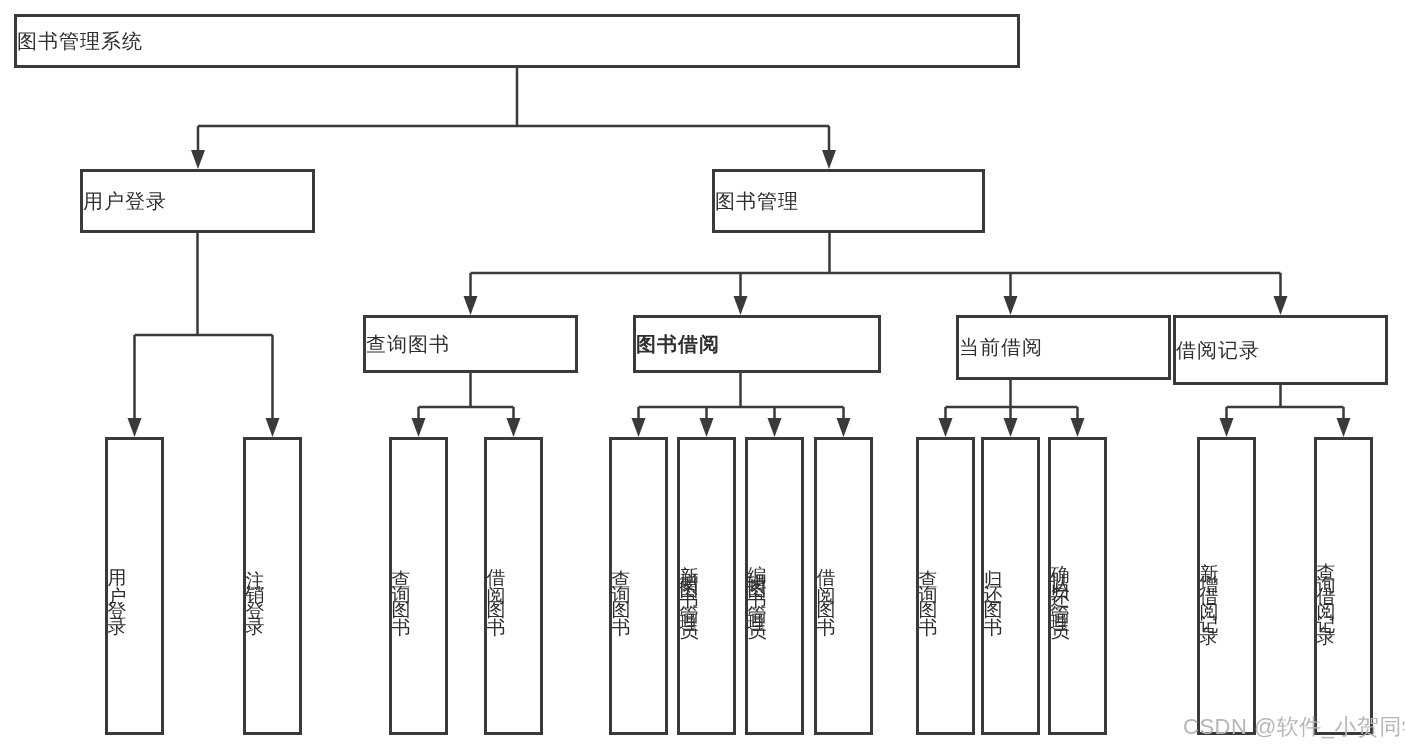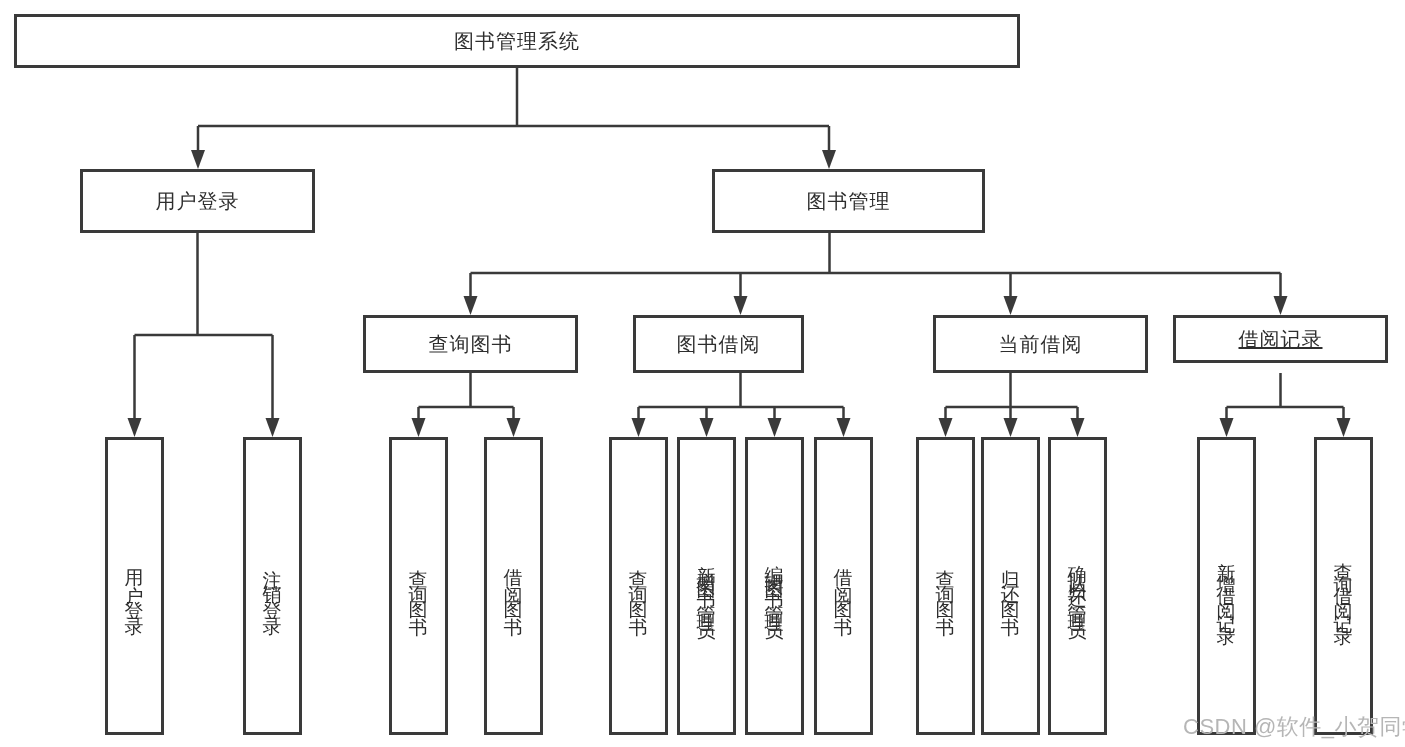--- a/index.html
+++ b/index.html
@@ -20,21 +20,21 @@
     left: 0; top: 0;
     z-index: 0;
   }
   .node {
     position: absolute;
     box-sizing: border-box;
     background: #ffffff;
     border: 3px solid #3a3a3a;
     display: flex;
     align-items: center;
-    justify-content: center;
+    justify-content: flex-start;
     z-index: 1;
     color: #2e2e2e;
   }
   .hbox {
     font-size: 20px;
     letter-spacing: 1px;
   }
   .vbox .vlabel {
     writing-mode: vertical-rl;
     text-orientation: mixed;
@@ -102,27 +102,27 @@
   <div class="node hbox" style="left:80px; top:169px; width:235px; height:64px;">
     <span>用户登录</span>
   </div>
   <div class="node hbox" style="left:712px; top:169px; width:273px; height:64px;">
     <span>图书管理</span>
   </div>
 
   <div class="node hbox" style="left:363px; top:315px; width:215px; height:58px;">
     <span>查询图书</span>
   </div>
-  <div class="node hbox" style="left:633px; top:315px; width:171px; height:58px;">
+  <div class="node hbox" style="left:633px; top:315px; width:248px; height:58px;font-weight:bold;">
     <span>图书借阅</span>
   </div>
-  <div class="node hbox" style="left:933px; top:315px; width:215px; height:58px;">
+  <div class="node hbox" style="left:956px; top:315px; width:215px; height:65px;">
     <span>当前借阅</span>
   </div>
-  <div class="node hbox" style="left:1173px; top:315px; width:215px; height:48px;text-decoration:underline;">
+  <div class="node hbox" style="left:1173px; top:315px; width:215px; height:70px;">
     <span>借阅记录</span>
   </div>
 
   <div class="node vbox" style="left:105px; top:437px; width:59px; height:298px;">
     <span class="vlabel" style="letter-spacing: 16px;">用户登录</span>
   </div>
   <div class="node vbox" style="left:243px; top:437px; width:59px; height:298px;">
     <span class="vlabel" style="letter-spacing: 16px;">注销登录</span>
   </div>
   <div class="node vbox" style="left:389px; top:437px; width:59px; height:298px;">

